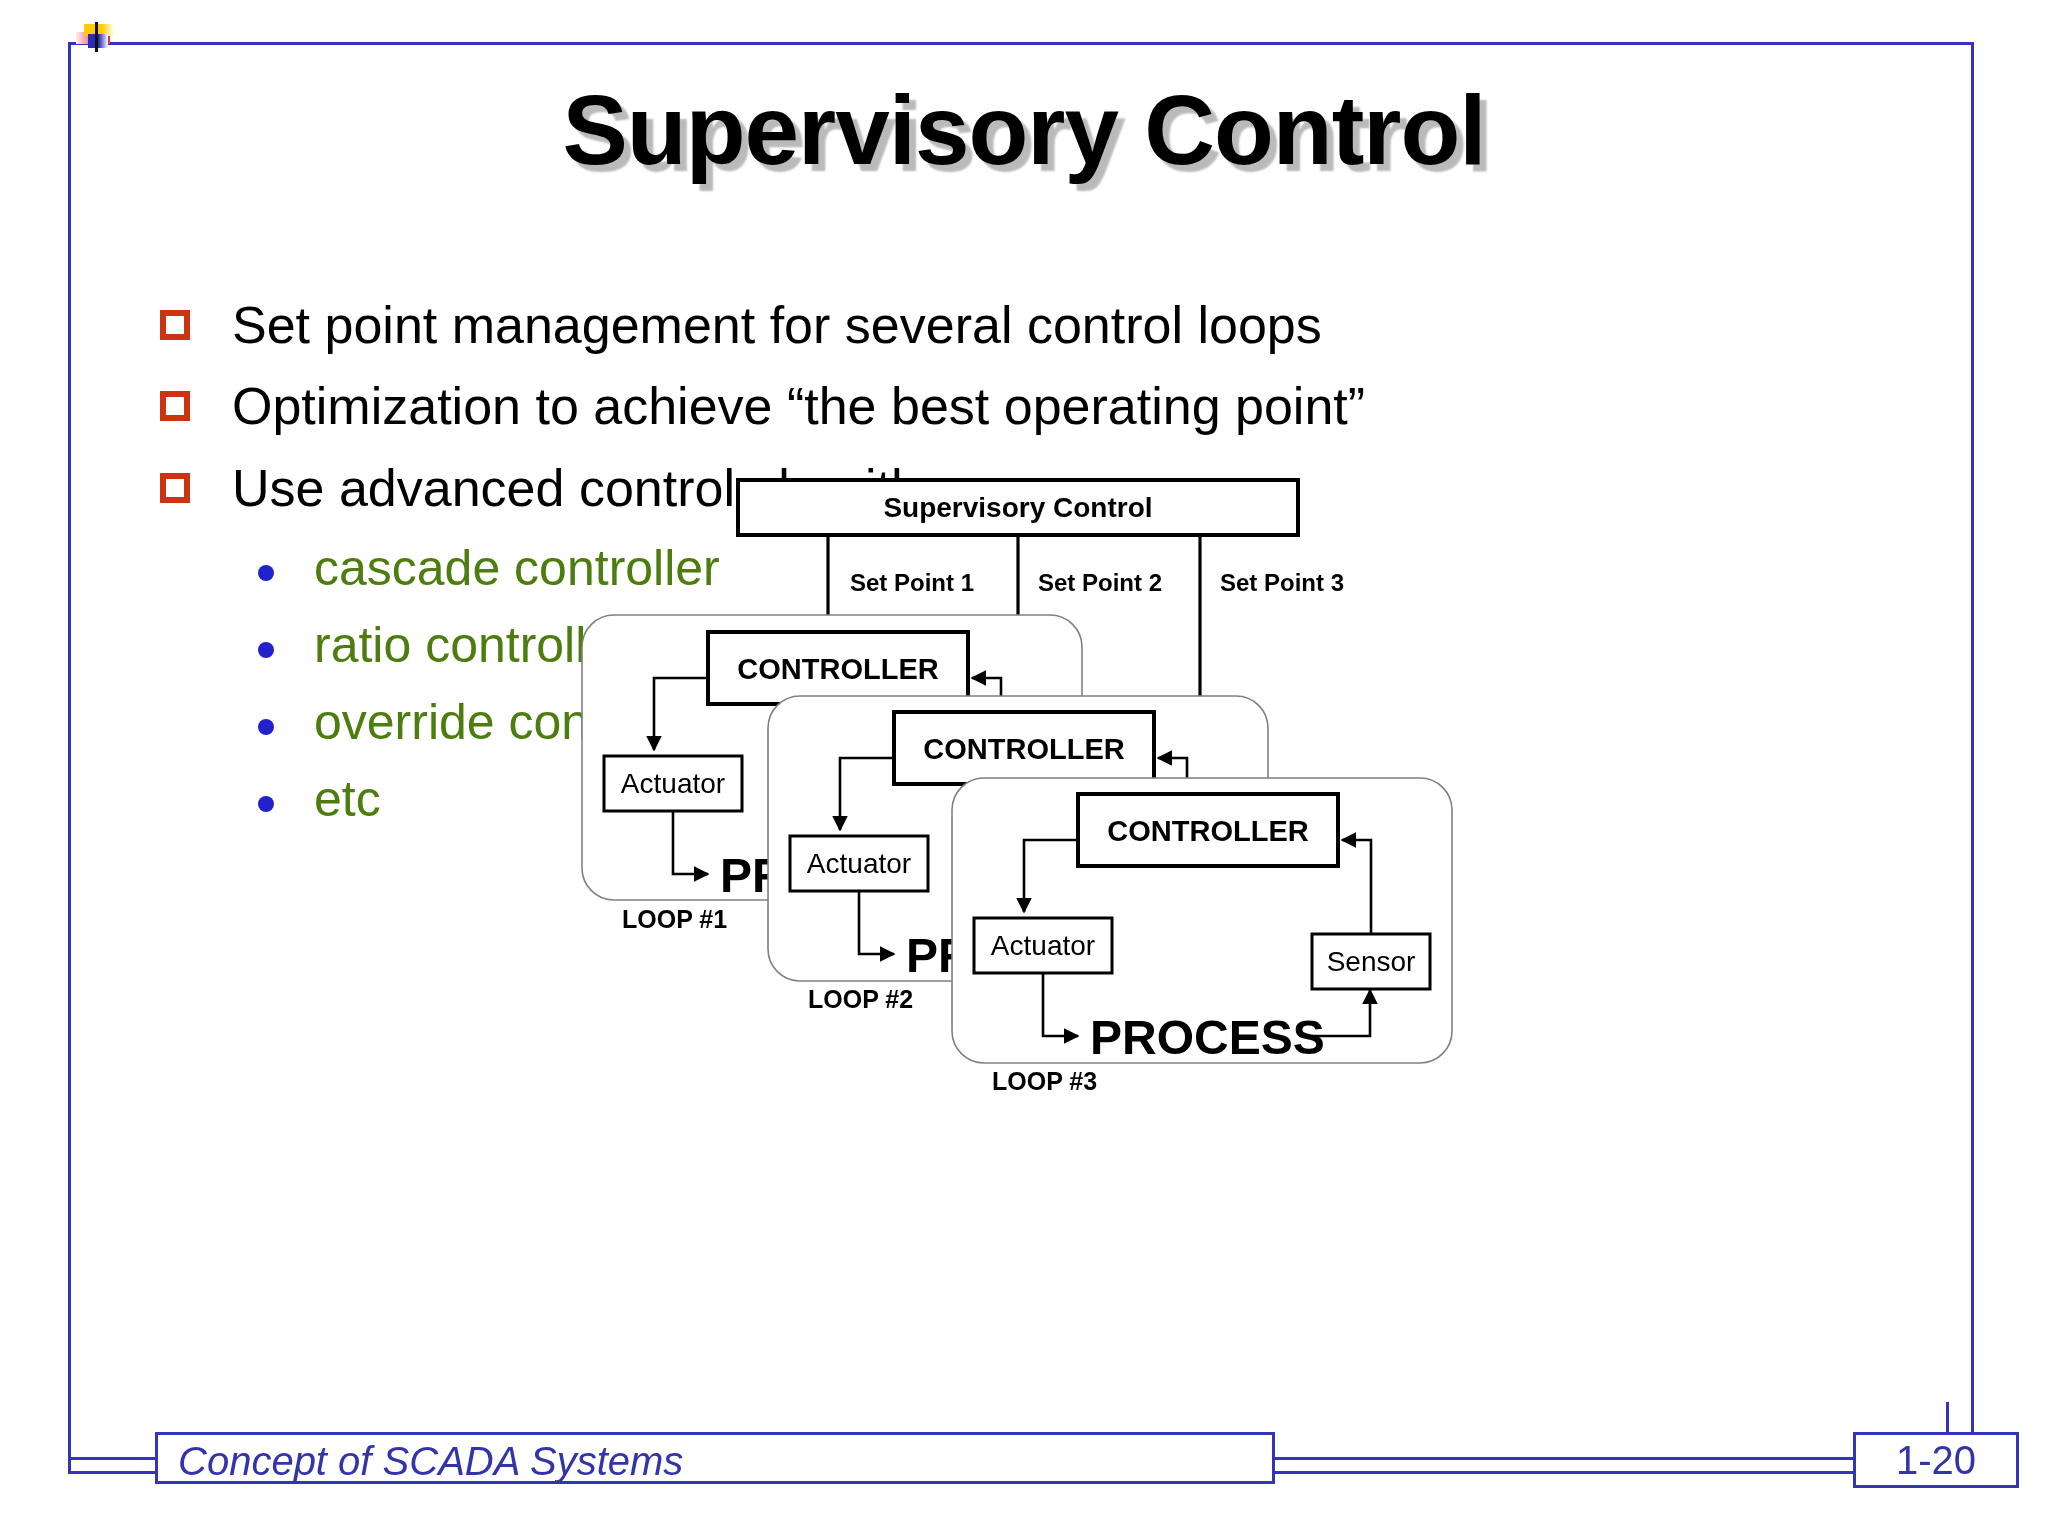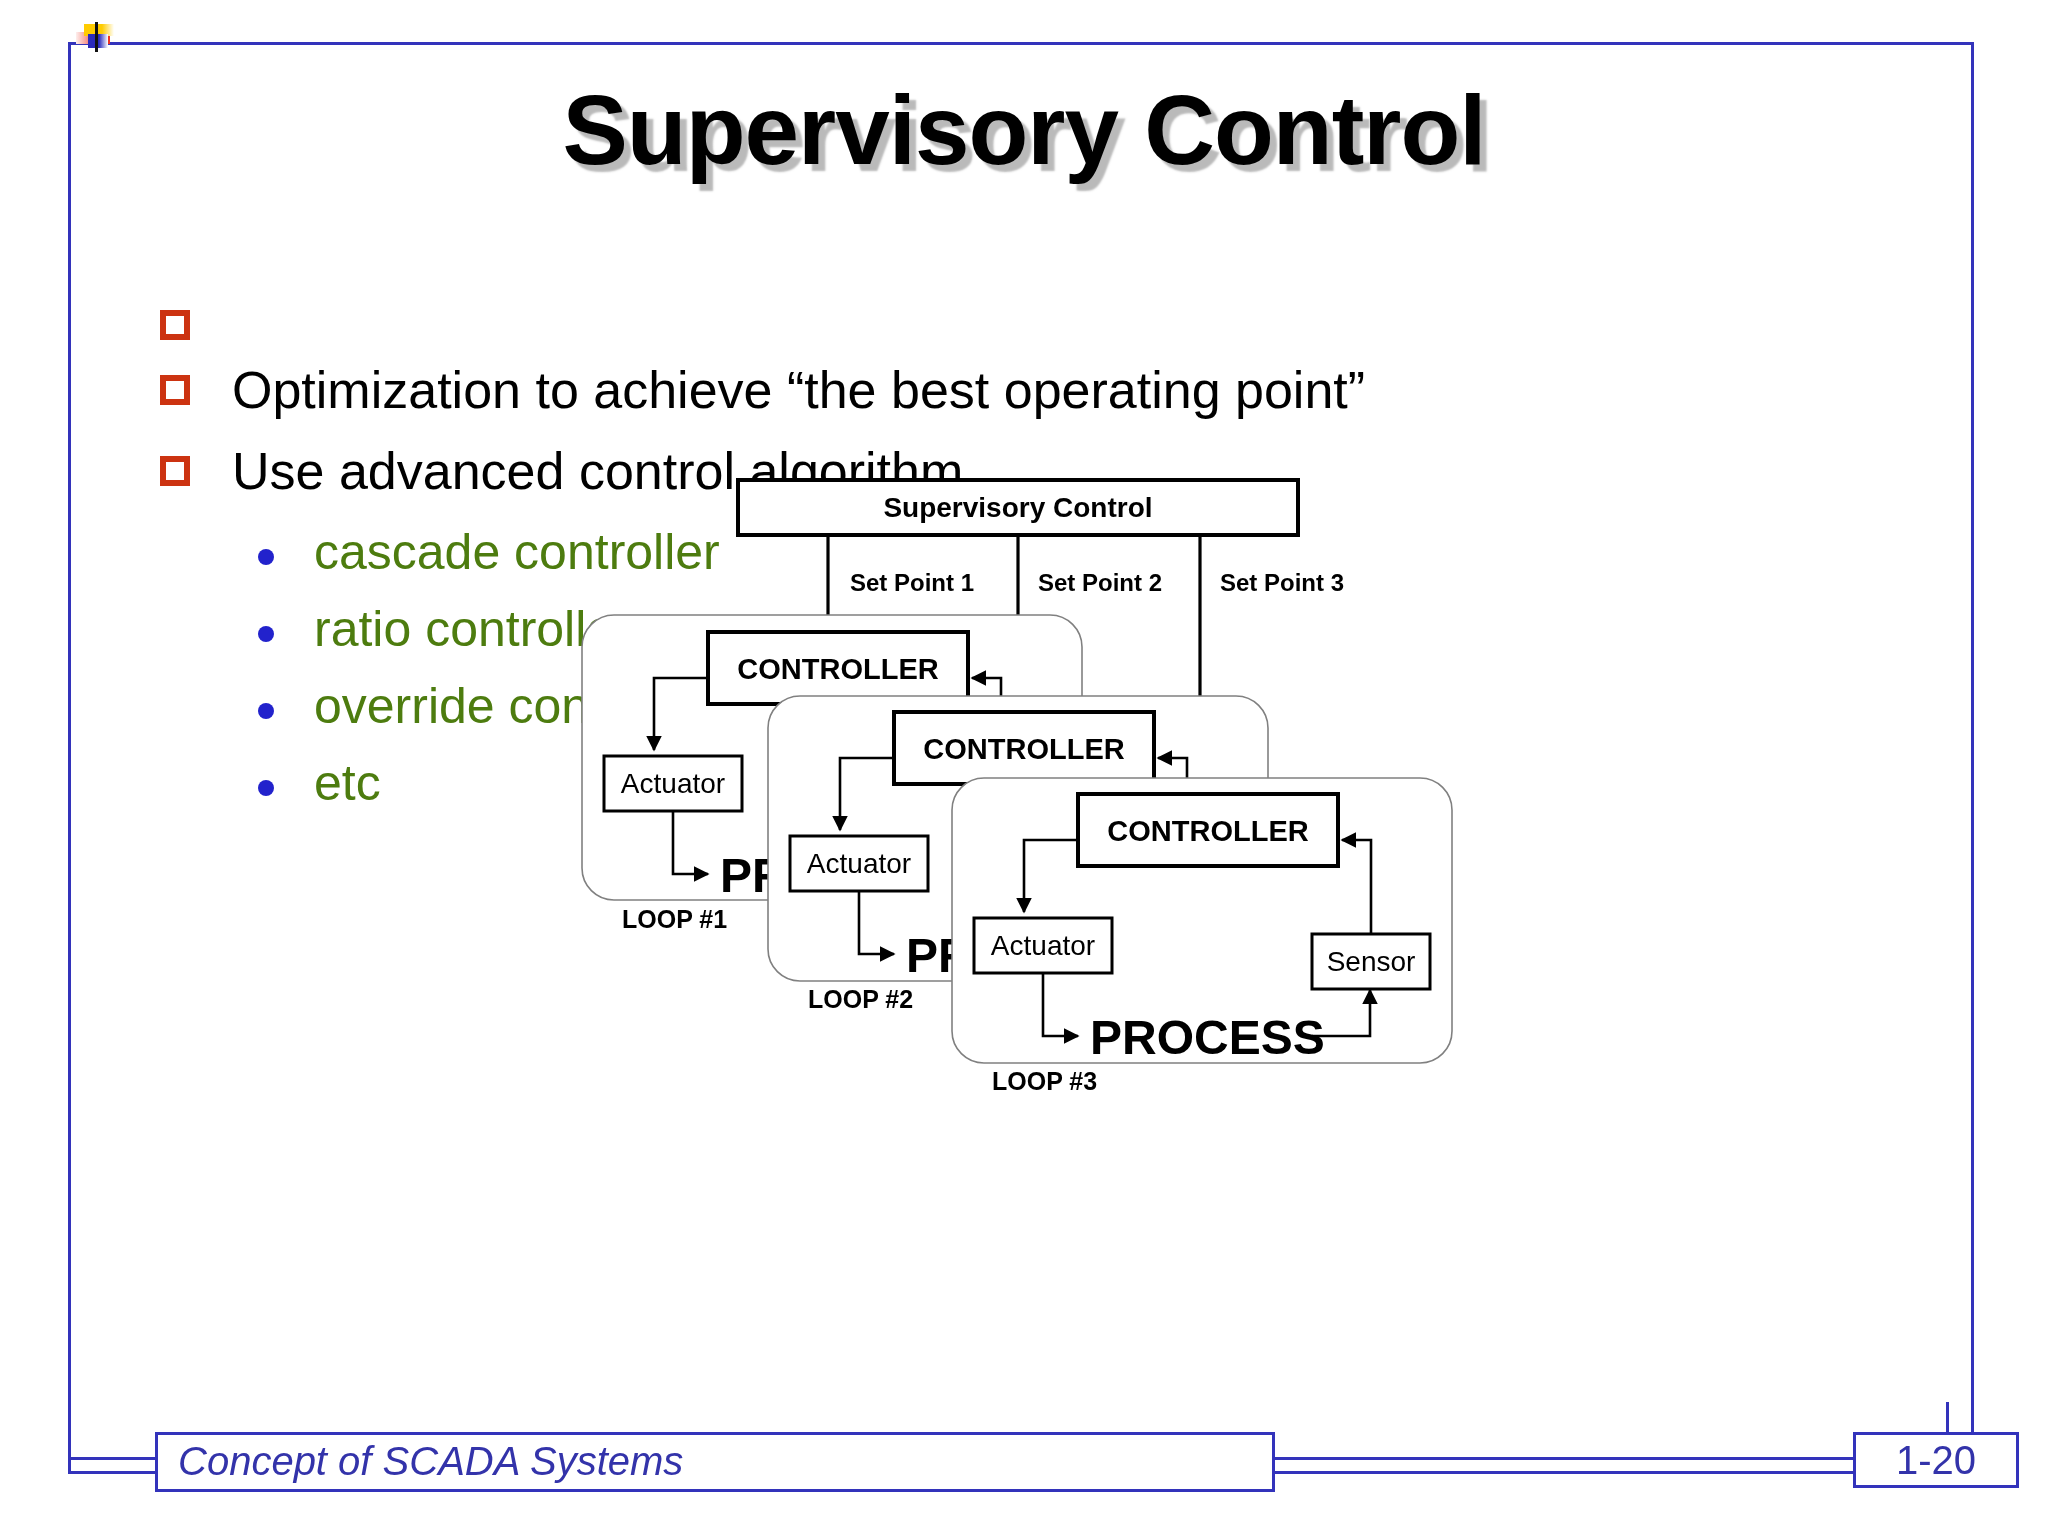--- a/index.html
+++ b/index.html
@@ -115,21 +115,21 @@
   .conn-thin { fill: none; stroke: #000000; stroke-width: 2.6; }
   .lbl-bold { font-family: "Liberation Sans", sans-serif; font-weight: bold; fill: #000; }
   .lbl-reg { font-family: "Liberation Sans", sans-serif; font-weight: normal; fill: #000; }
 
   
   #footer-bar {
     position: absolute;
     left: 155px;
     top: 1432px;
     width: 1120px;
-    height: 60px;
+    height: 52px;
     border: 3px solid #3333bb;
     box-sizing: border-box;
     background: #ffffff;
   }
   #footer-text {
     position: absolute;
     left: 20px;
     top: 4px;
     font-size: 40px;
     font-style: italic;
@@ -211,20 +211,21 @@
       <rect x="19" y="4" width="3" height="30" fill="#111111"></rect>
     </svg>
   </div>
 
   <div id="title">Supervisory Control</div>
 
   <div id="bullets">
 
     <div class="bullet-l1">
       <div class="marker"></div>
+      <div class="text">Set point management for several control loops</div>
     </div>
 
     <div class="bullet-l1">
       <div class="marker"></div>
       <div class="text">Optimization to achieve “the best operating point”</div>
     </div>
 
     <div class="bullet-l1">
       <div class="marker"></div>
       <div class="text">Use advanced control algorithm</div>

